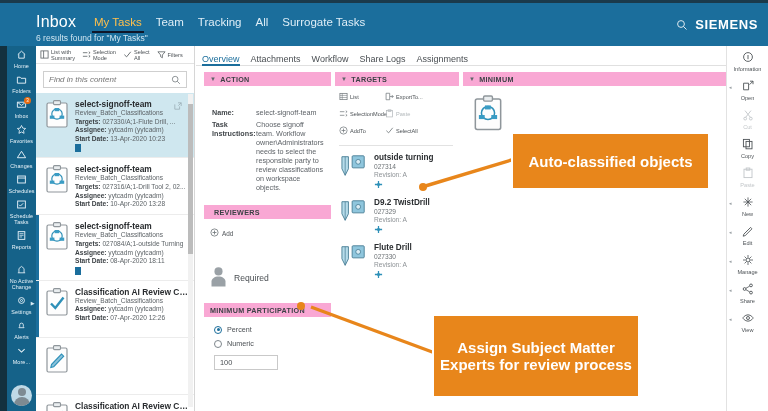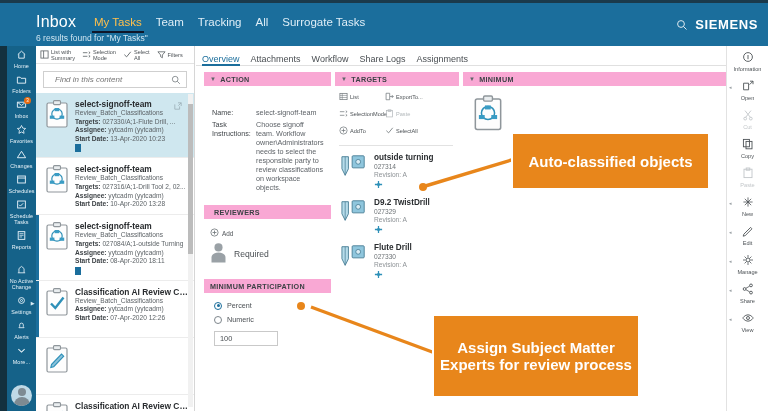--- a/index.html
+++ b/index.html
@@ -70,21 +70,21 @@
     border-right:1px solid #d6d6d6;
   }
   .list-toolbar {
     height:18px; display:flex; align-items:center; gap:7px; padding:0 4px;
     border-bottom:1px solid #e3e3e3; color:#4d5256;
   }
   .tb-btn { display:flex; align-items:center; gap:2px; font-size:5.6px; line-height:6px; cursor:pointer; white-space:nowrap;}
   .tb-btn .t2 { display:block; }
   .searchbox {
     margin:7px 7px 5px 7px; height:17px; border:1px solid #cfcfcf; background:#fff;
-    display:flex; align-items:center; padding:0 5px; position:relative;justify-content:center;
+    display:flex; align-items:center; padding:0 5px; position:relative;
   }
   .searchbox input {
     border:0; outline:0; font-size:8px; font-style:italic; color:#9aa0a4; width:120px;
     font-family:"Liberation Sans", sans-serif; background:transparent;
   }
   .task-list { position:absolute; left:0; top:47px; right:0; bottom:0; overflow:hidden;}
   .task {
     position:relative; display:flex; gap:5px; padding:6px 6px 5px 8px;
     border-bottom:1px solid #ececec; min-height:57px; cursor:pointer;
   }
@@ -112,26 +112,26 @@
   .cols { display:flex; gap:0; padding-top:6px; }
   .col-a { width:135px; padding-left:8px;}
   .col-b { width:128px; padding-left:4px;}
   .col-c { width:auto; padding-left:4px; flex:1;}
   .sect-hdr {
     background:#f9a8d4; height:14px; display:flex; align-items:center; gap:4px;
     padding-left:6px; font-size:7.2px; font-weight:bold; color:#3c4145; letter-spacing:.3px;
   }
   .caret { font-size:6px; color:#60666a; }
   .kv { display:flex; padding:0 0 3px 0; font-size:7.2px; line-height:9px;}
-  .kv .k { width:44px; flex:0 0 44px; font-weight:normal; color:#42474b;}
+  .kv .k { width:44px; flex:0 0 44px; font-weight:bold; color:#42474b;}
   .kv .v { flex:1; color:#5d6267; }
   .action-body { padding:22px 8px 0 8px; }
   .reviewers-body { padding:9px 0 0 6px; }
   .add-row { display:flex; align-items:center; gap:3px; font-size:6.4px; color:#4f5458; cursor:pointer;}
-  .person { display:flex; align-items:center; gap:7px; margin-top:4px;}
+  .person { display:flex; align-items:center; gap:7px; margin-top:28px;}
   .ptxt { font-size:8.6px; color:#4a4f53;}
   .mp-body { padding:8px 0 0 10px; }
   .radio-row { display:flex; align-items:center; gap:5px; margin-bottom:5px; font-size:7.2px; color:#4a4f53;}
   .radio { width:8px; height:8px; border-radius:50%; border:1px solid #7e868c; background:#fff; position:relative;}
   .radio.on { border-color:#1b6e9c; }
   .radio.on:after { content:""; position:absolute; left:1.5px; top:1.5px; width:3px; height:3px; border-radius:50%; background:#1b6e9c;}
   .numinput {
     margin-top:7px; width:64px; height:15px; border:1px solid #c9c9c9; background:#fff;
     font-size:7.4px; color:#4a4f53; display:flex; align-items:center; padding-left:5px;
   }

